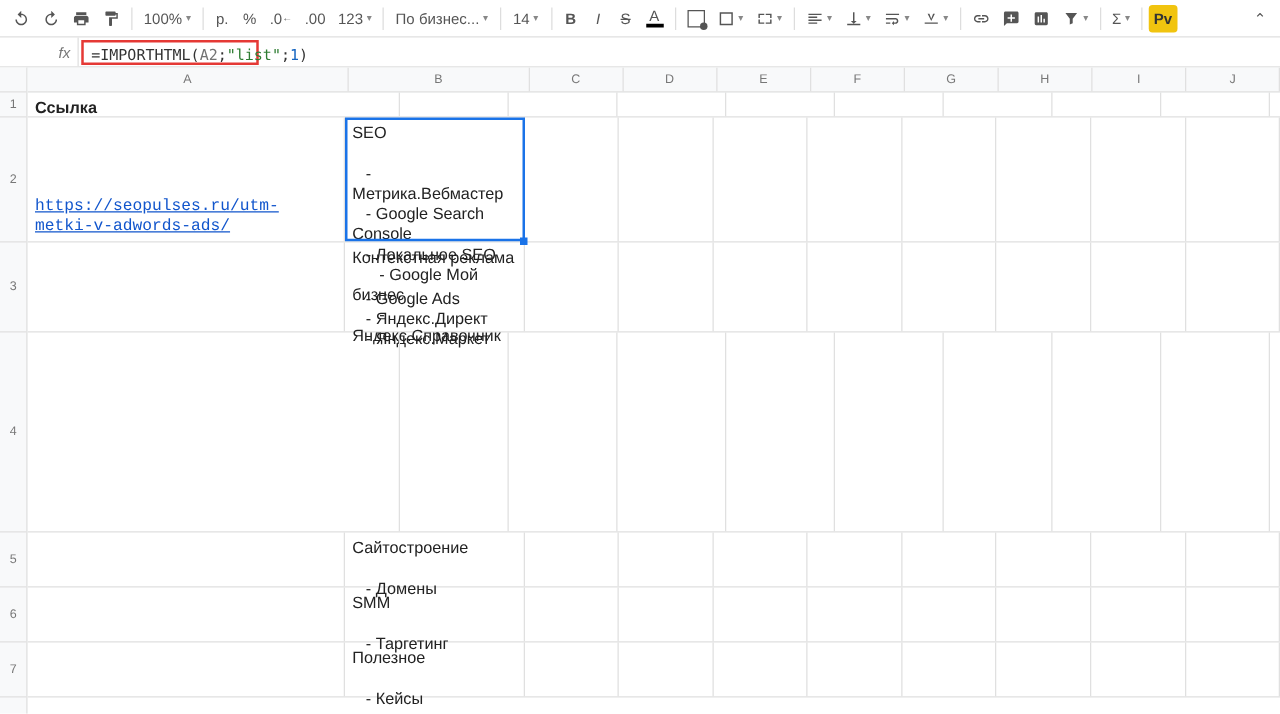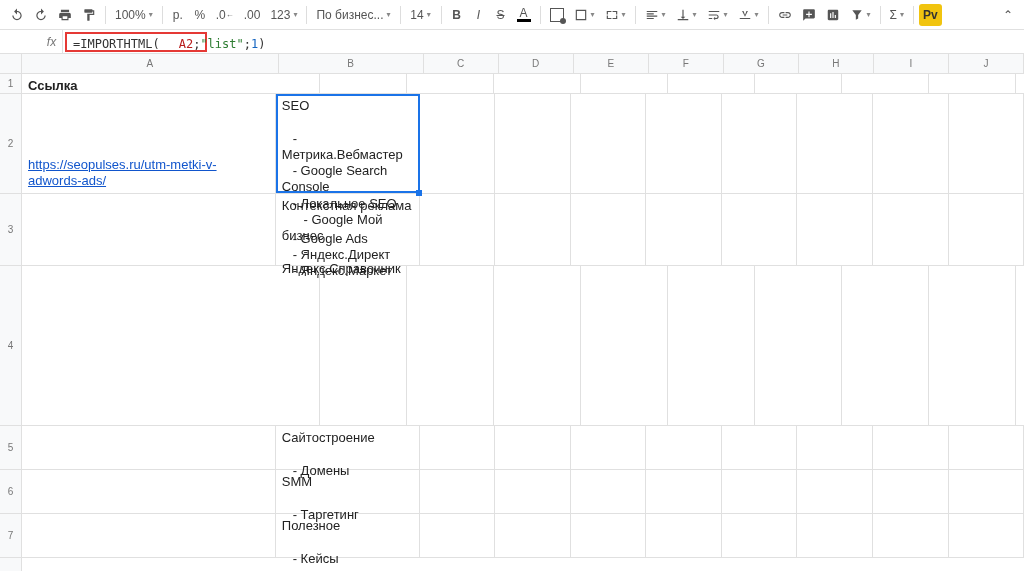--- a/index.html
+++ b/index.html
@@ -61,21 +61,21 @@
     font-family: Consolas, monospace;
     font-size:12px;
     padding:2px 6px;
     border:2px solid #e53935;
     margin:1px 0 1px 2px;
     height:20px;
     line-height:16px;
     width: 142px;
     color:#333;
   }
-  .fx-input .ref { color:#b91c1c;margin-left:19px; }
+  .fx-input .ref { color:#737373; }
   .fx-input .str { color:#2e7d32; }
   .fx-input .num { color:#1565c0; }
 
   .sheet { display:flex; height: calc(571px - 30px - 24px); }
   .rowhdrs { width:22px; background:#f8f9fa; border-right:1px solid #e0e0e0; }
   .rowhdr {
     border-bottom:1px solid #e0e0e0;
     color:#777;
     font-size:10px;
     display:flex;
@@ -278,21 +278,21 @@
         <div class="cell" id="D1" style="width: 87px;"></div>
         <div class="cell" id="E1" style="width: 87px;"></div>
         <div class="cell" id="F1" style="width: 87px;"></div>
         <div class="cell" id="G1" style="width: 87px;"></div>
         <div class="cell" id="H1" style="width: 87px;"></div>
         <div class="cell" id="I1" style="width: 87px;"></div>
         <div class="cell" id="J1" style="width: 87px;"></div>
       </div>
       <div id="data-rows">
           <div class="row" style="height: 100px;">
-            <div class="cell valign-bottom" style="width: 298px;"><a href="#">https://seopulses.ru/utm-metki-v-adwords-ads/</a></div>
+            <div class="cell valign-bottom" style="width: 298px; font-family: Liberation Mono, monospace;"><a href="#">https://seopulses.ru/utm-metki-v-adwords-ads/</a></div>
             <div class="cell selected" style="width: 168px;">SEO
 
    - Метрика.Вебмастер
    - Google Search Console
    - Локальное SEO
       - Google Мой бизнес
       - Яндекс.Справочник</div>
             <div class="cell" style="width: 87px;"></div>
             <div class="cell" style="width: 87px;"></div>
             <div class="cell" style="width: 87px;"></div>

